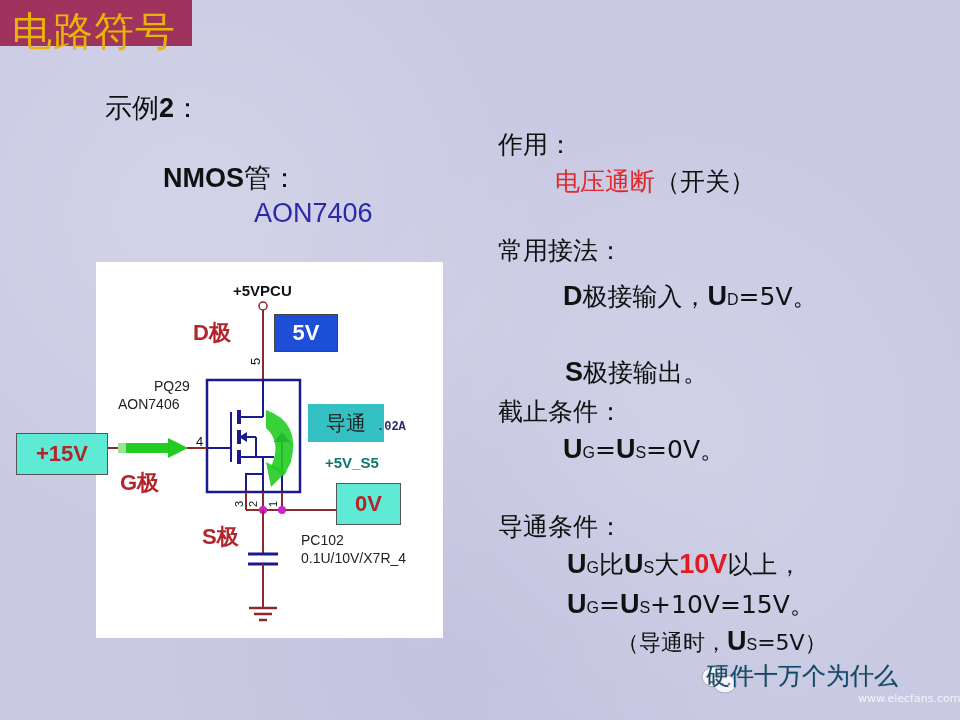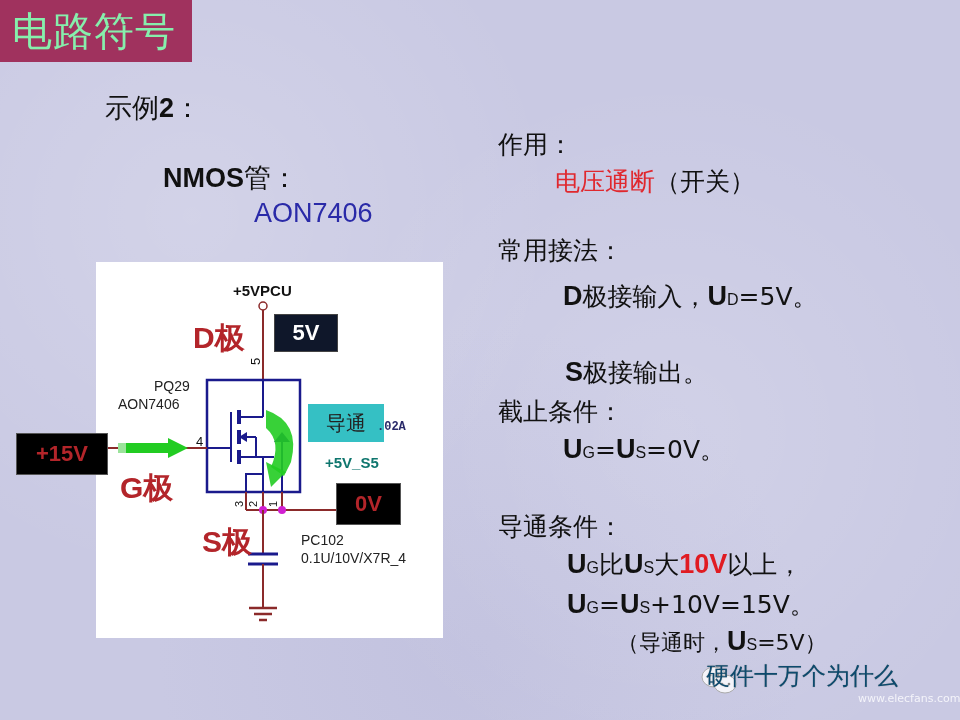--- a/index.html
+++ b/index.html
@@ -8,37 +8,37 @@
     background:#c9c9e3;
     background-image:
       radial-gradient(circle at 20% 30%, rgba(255,255,255,0.18) 0, rgba(255,255,255,0) 40%),
       radial-gradient(circle at 70% 60%, rgba(255,255,255,0.15) 0, rgba(255,255,255,0) 45%),
       radial-gradient(circle at 50% 90%, rgba(180,180,215,0.35) 0, rgba(180,180,215,0) 40%);
     font-family:"DejaVu Sans", sans-serif;
     color:#111;
   }
   .abs { position:absolute; }
   .title-box {
-    left:0; top:0; width:192px; height:62px; background:#a0325e;
-    color:#86efac; font-size:40px; line-height:62px; padding-left:12px; box-sizing:border-box;
+    left:0; top:0; width:192px; height:46px; background:#a0325e;
+    color:#eab308; font-size:40px; line-height:62px; padding-left:12px; box-sizing:border-box;
     letter-spacing:1px;
   }
   .example { left:105px; top:90px; font-size:27px; }
   .example b { font-family:"Liberation Sans", sans-serif; }
   .nmos { left:163px; top:160px; font-size:27px; }
   .nmos b { font-family:"Liberation Sans", sans-serif; font-weight:bold; }
   .part { left:254px; top:198px; font-size:27px; color:#2a2aa8; font-family:"Liberation Sans", sans-serif; }
 
   .schem { left:96px; top:262px; width:347px; height:376px; background:#ffffff; }
 
   .lbl { font-family:"Liberation Sans", sans-serif; position:absolute; white-space:nowrap; }
-  .red-txt { color:#b3252a; font-weight:bold; font-size:30px; }
-  .box-red { background:#0f172a; border:1px solid #444; color:#fff; font-weight:bold; font-size:22px;
+  .red-txt { color:#b3252a; font-weight:bold; font-size:22px; }
+  .box-red { background:#1d4ed8; border:1px solid #444; color:#fff; font-weight:bold; font-size:22px;
              font-family:"Liberation Sans", sans-serif; text-align:center; }
-  .box-white { background:#000000; border:1.5px solid #555; color:#b3252a; font-weight:bold; font-size:22px;
+  .box-white { background:#5eead4; border:1.5px solid #555; color:#b3252a; font-weight:bold; font-size:22px;
              font-family:"Liberation Sans", sans-serif; text-align:center; }
   .box-teal { background:#35c0c4; color:#222; font-size:20px; text-align:center; }
 
   .right { left:498px; font-size:25px; }
   .right b { font-family:"Liberation Sans", sans-serif; font-weight:bold; font-size:27px; }
   .sub { font-size:16px; font-family:"Liberation Sans", sans-serif; }
   .accent { color:#e0282e; }
   .accent-bold { color:#e01b22; font-weight:bold; font-family:"Liberation Sans", sans-serif; font-size:27px; }
   .wm { left:706px; top:660px; font-size:24px; color:#0c4a6e; text-shadow:0 0 1px #888; }
   .wm-url { left:858px; top:692px; font-size:11px; color:#f4f4fa; }

